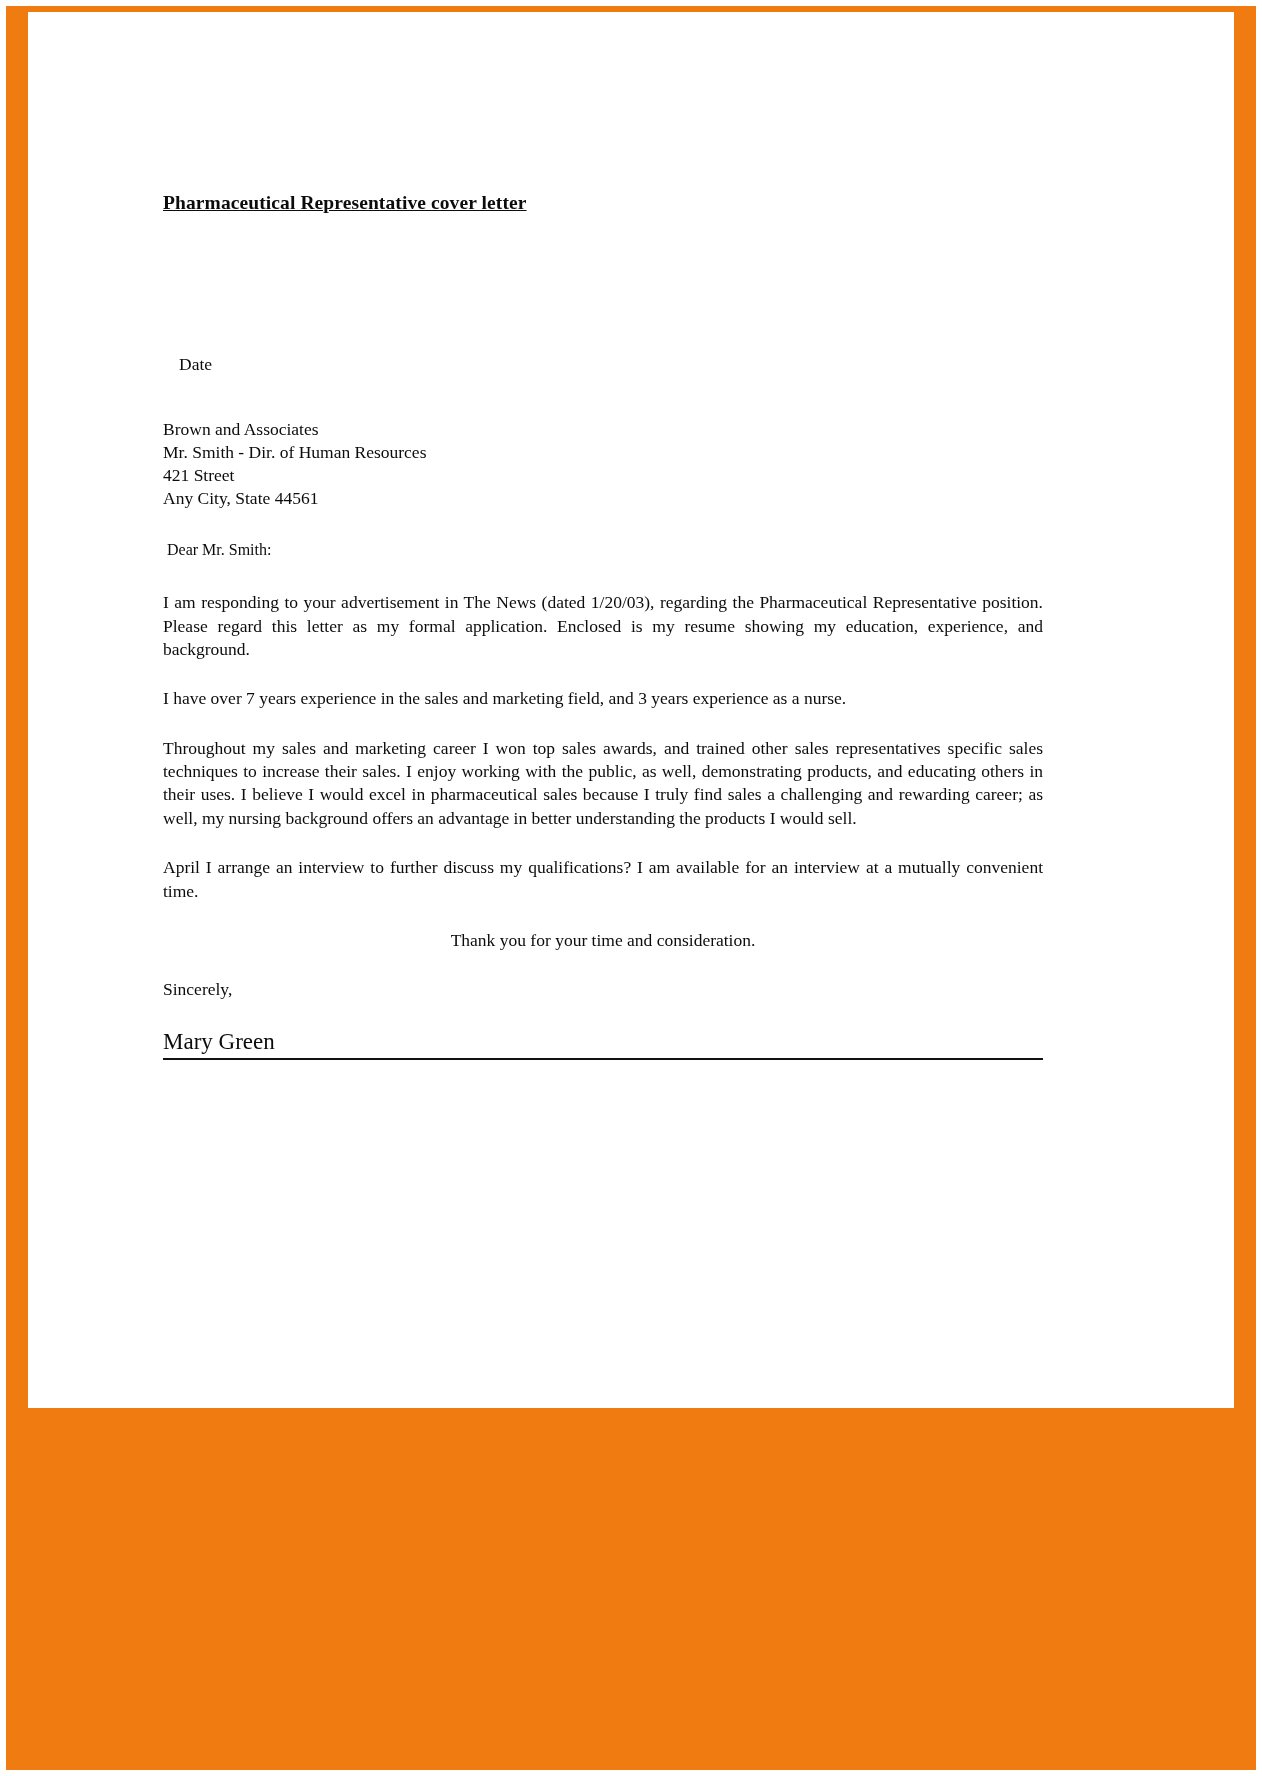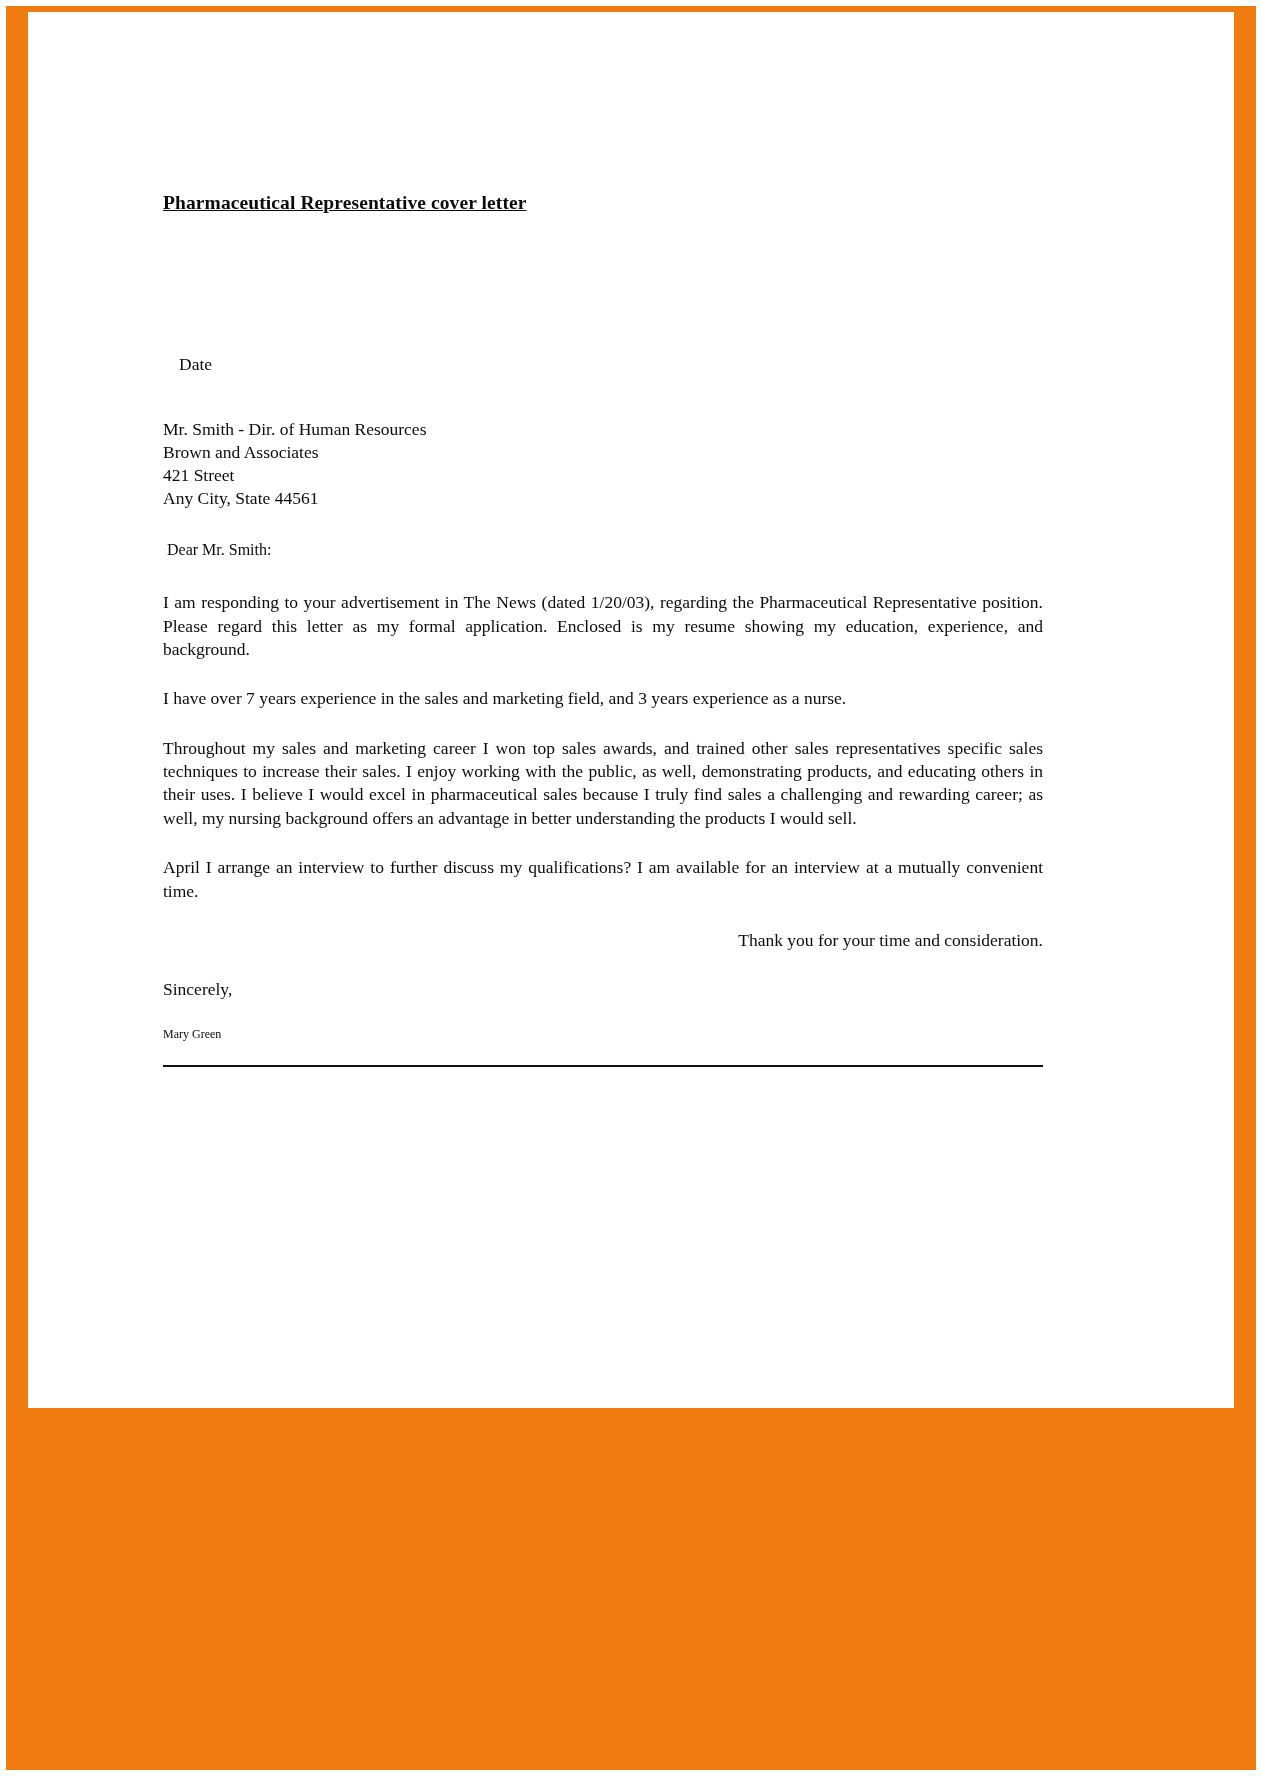--- a/index.html
+++ b/index.html
@@ -84,32 +84,32 @@
 
   .para {
     margin: 0;
     text-align: justify;
     text-justify: inter-word;
     font-size: 17.5px;
     line-height: 1.335;
   }
 
   .para-last-noj {
-    text-align: right;
+    text-align: center;
   }
 
   .closing {
     margin: 0;
     font-size: 17.5px;
   }
 
   .signature-name {
     margin: 0;
-    font-size: 12px;
-    padding-bottom: 21px;
+    font-size: 23px;
+    padding-bottom: 0;
   }
 
   .bottom-rule {
     width: 880px;
     height: 0;
     border-top: 2px solid #111111;
     margin-top: 1px;
   }
 </style>
 </head>
@@ -121,22 +121,22 @@
 
       <h1 class="doc-title">Pharmaceutical Representative cover letter</h1>
 
       <div class="gap-after-title"></div>
 
       <p class="date-line">Date</p>
 
       <div class="blank-line"></div>
 
       <div class="address-block">
+        <div>Brown and Associates</div>
         <div>Mr. Smith - Dir. of Human Resources</div>
-        <div>Brown and Associates</div>
         <div>421 Street</div>
         <div>Any City, State 44561</div>
       </div>
 
       <div class="blank-line"></div>
 
       <p class="salutation">Dear Mr. Smith:</p>
 
       <div class="blank-line"></div>
 

